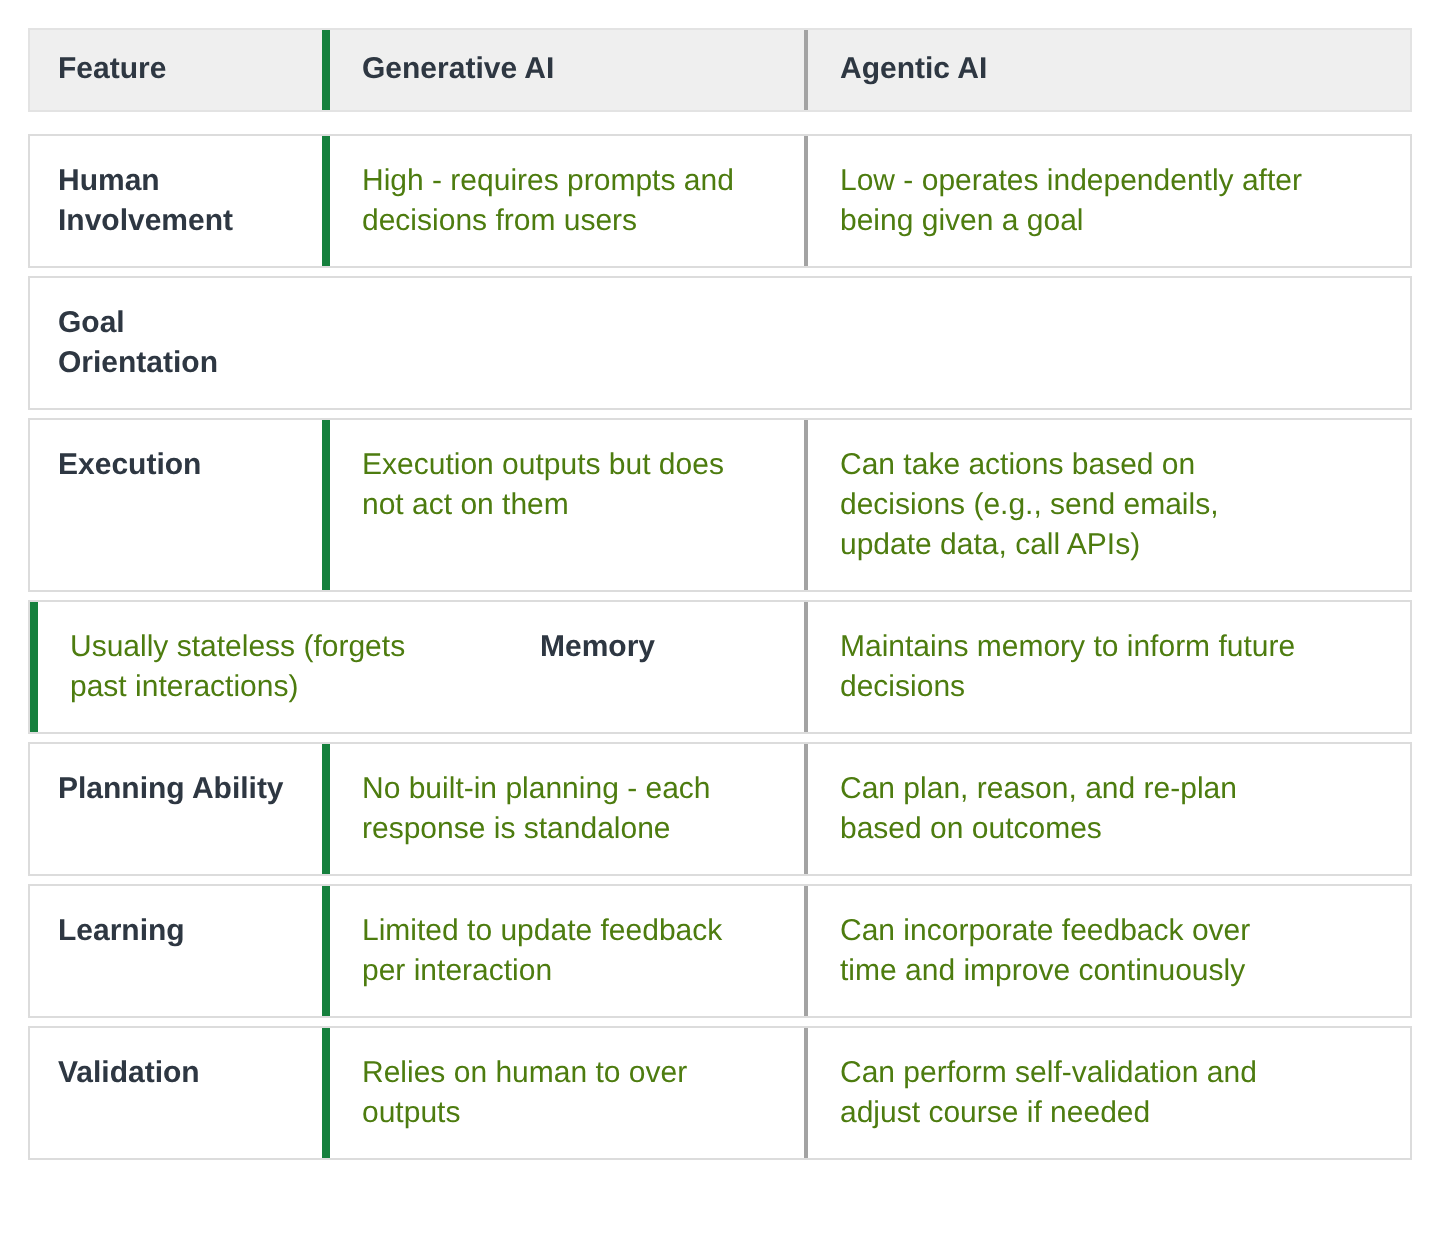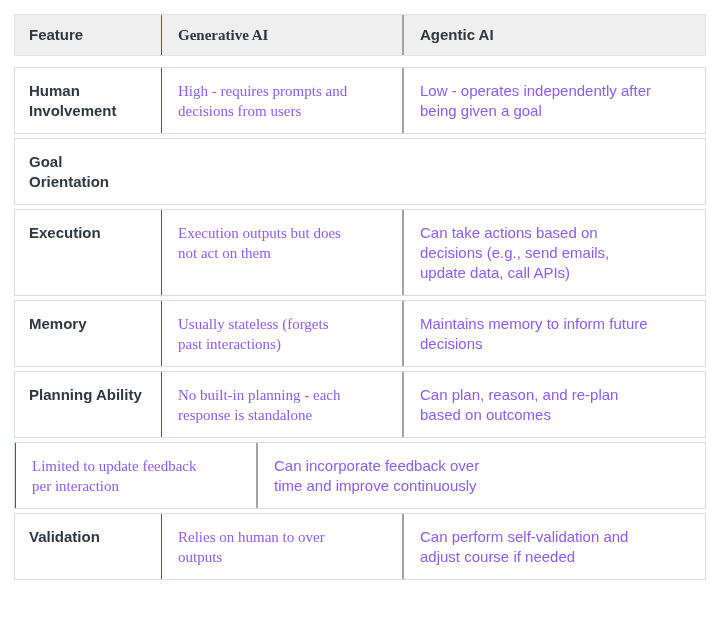--- a/index.html
+++ b/index.html
@@ -23,42 +23,41 @@
   }
   .t-row.header {
     background: #efefef;
     border-color: #e3e3e3;
     min-height: 42px;
     margin-bottom: 11px;
   }
   .cell {
     font-size: 15px;
     line-height: 20px;
-    color: #8b5cf6;
+    color: #4d7c0f;
     padding: 13px 16px 12px 16px;
     white-space: pre;
     overflow: hidden;
   }
   .header .cell {
     padding-top: 10px;
     padding-bottom: 9px;
   }
   .c1 {
     width: 146px;
     flex: 0 0 146px;
     padding-left: 14px;
     padding-right: 8px;
     font-weight: bold;
     color: #2e3742;
   }
   .c2 {
     width: 241px;
     flex: 0 0 241px;
-    border-left: 1px solid #15803d;
-    font-family: Liberation Serif, serif;
+    border-left: 4px solid #15803d;
   }
   .c3 {
     flex: 1 1 auto;
     border-left: 2px solid #a3a3a3;
   }
   .th {
     font-weight: bold;
     color: #2e3742;
   }
 </style>
@@ -90,36 +89,37 @@
   <div class="t-row">
     <div class="cell c1">Execution</div>
     <div class="cell c2">Execution outputs but does
 not act on them</div>
     <div class="cell c3">Can take actions based on
 decisions (e.g., send emails,
 update data, call APIs)</div>
   </div>
 
   <div class="t-row">
-    <div class="cell c1">Memory</div>
     <div class="cell c2">Usually stateless (forgets
 past interactions)</div>
+    <div class="cell c1">Memory</div>
     <div class="cell c3">Maintains memory to inform future
 decisions</div>
   </div>
 
   <div class="t-row">
     <div class="cell c1">Planning Ability</div>
     <div class="cell c2">No built-in planning - each
 response is standalone</div>
     <div class="cell c3">Can plan, reason, and re-plan
 based on outcomes</div>
   </div>
 
   <div class="t-row">
+    <div class="cell c1">Learning</div>
     <div class="cell c2">Limited to update feedback
 per interaction</div>
     <div class="cell c3">Can incorporate feedback over
 time and improve continuously</div>
   </div>
 
   <div class="t-row">
     <div class="cell c1">Validation</div>
     <div class="cell c2">Relies on human to over
 outputs</div>

